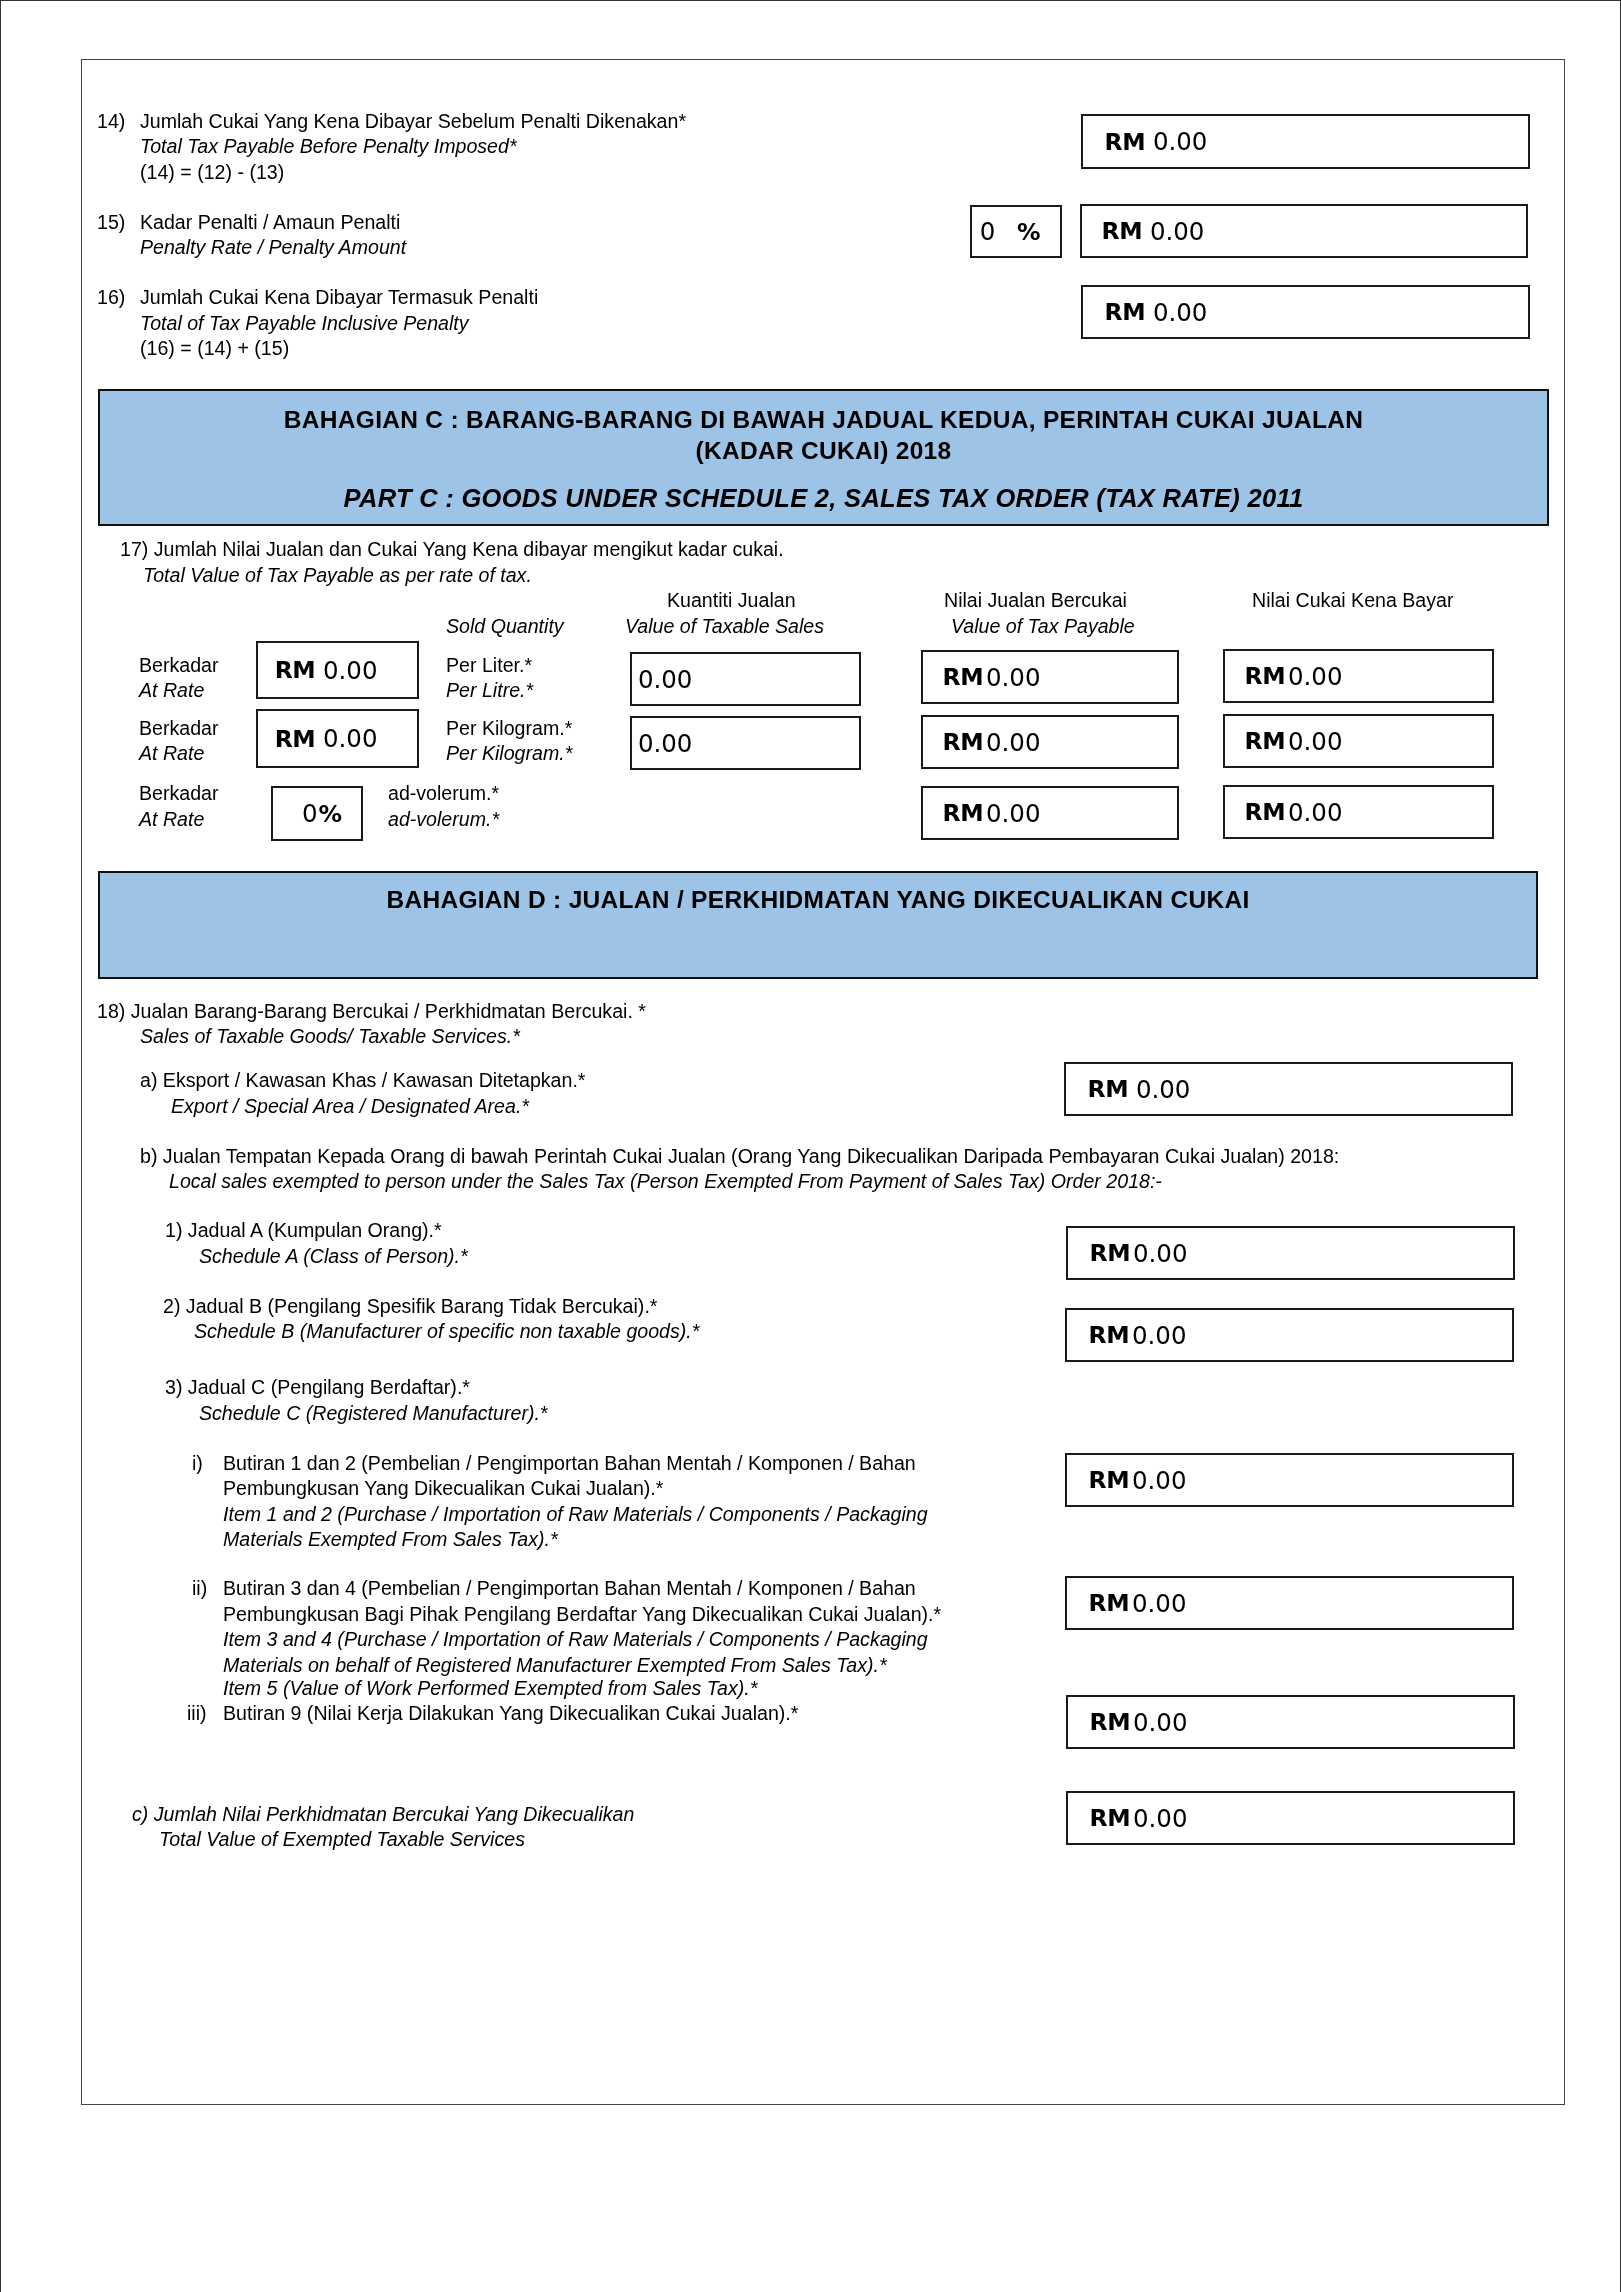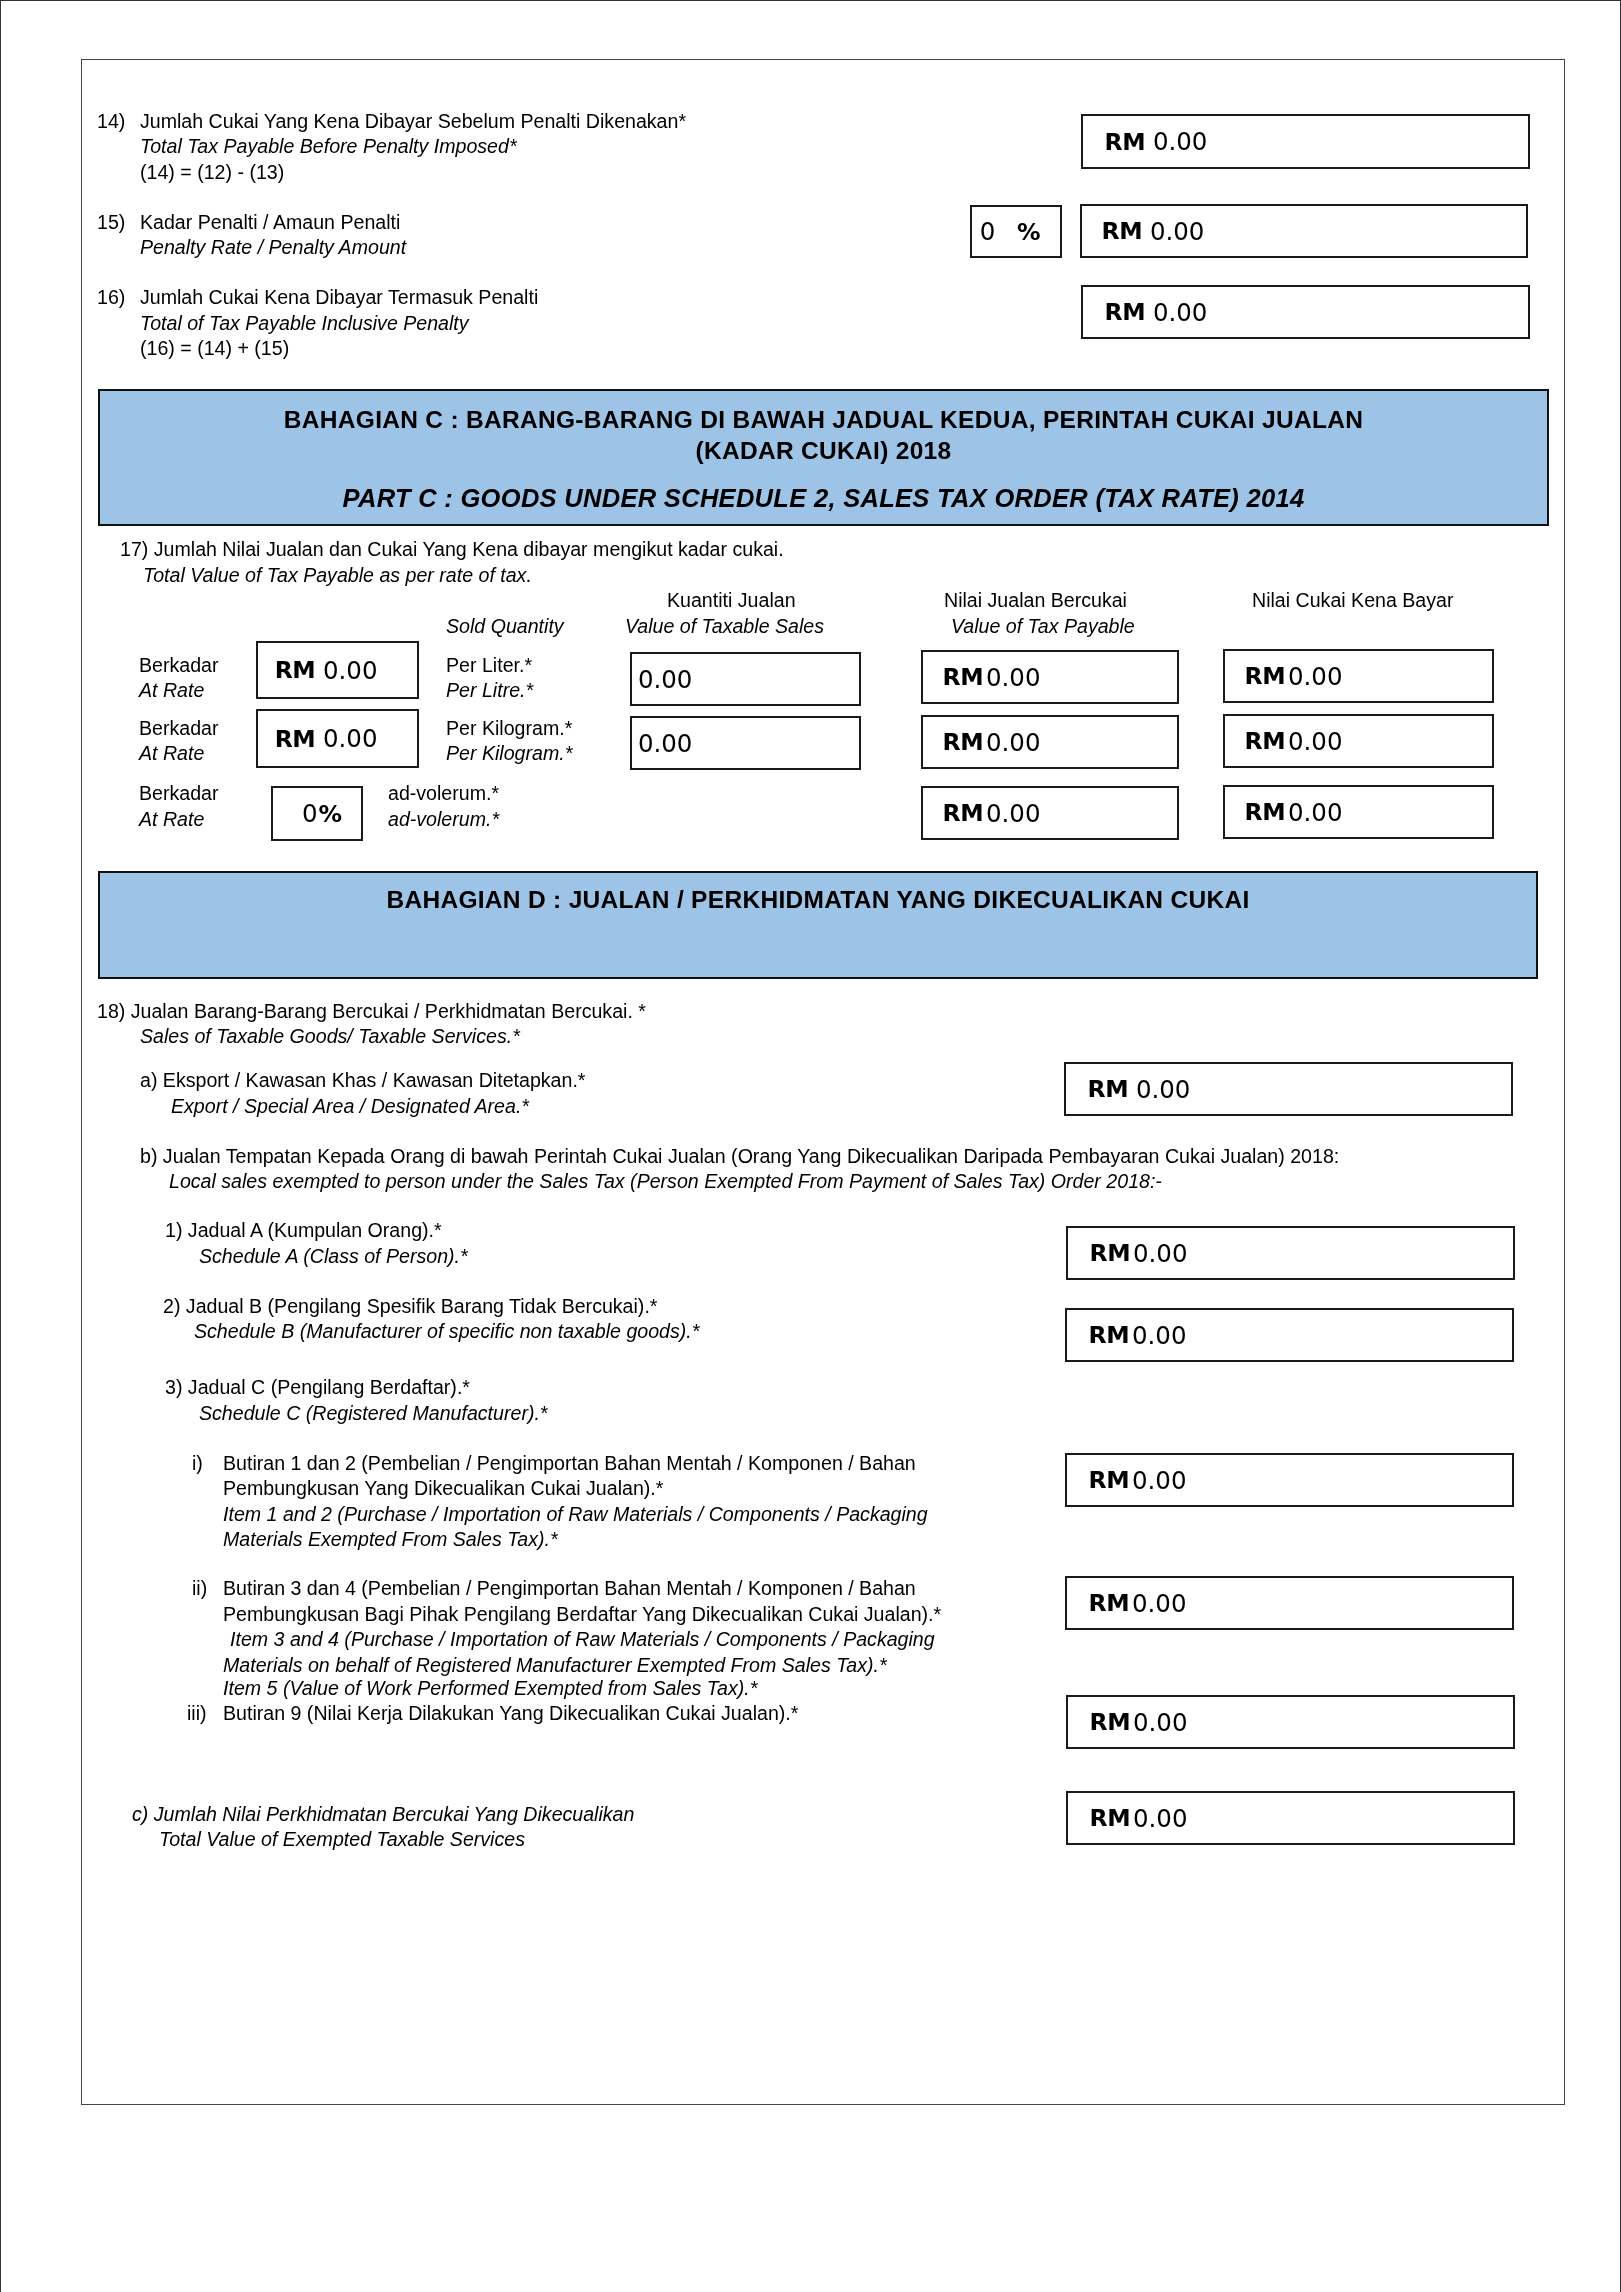--- a/index.html
+++ b/index.html
@@ -57,21 +57,21 @@
   <span class="t" style="left:140px;top:336px;">(16) = (14) + (15)</span>
   <div class="box" style="left:1081px;top:285px;width:449px;height:54px;padding-left:21.6px;">
     <span class="rm">RM</span>
     <span class="val">0.00</span>
   </div>
 </div>
 
 <div class="banner" style="left:98px;top:389px;width:1451px;height:137px;padding-top:12.7px;">
   <div class="h">BAHAGIAN C : BARANG-BARANG DI BAWAH JADUAL KEDUA, PERINTAH CUKAI JUALAN</div>
   <div class="h">(KADAR CUKAI) 2018</div>
-  <div class="hi" style="margin-top:17.6px;">PART C : GOODS UNDER SCHEDULE 2, SALES TAX ORDER (TAX RATE) 2014</div>
+  <div class="hi" style="margin-top:17.6px;">PART C : GOODS UNDER SCHEDULE 2, SALES TAX ORDER (TAX RATE) 2011</div>
 </div>
 
 <span class="t" style="left:120px;top:537px;">17) Jumlah Nilai Jualan dan Cukai Yang Kena dibayar mengikut kadar cukai.</span>
 <span class="t i" style="left:134px;top:563px;margin-left:9px;">Total Value of Tax Payable as per rate of tax.</span>
 
 <span class="colhead i" style="left:446px;top:614px;">Sold Quantity</span>
 <span class="colhead" style="left:667px;top:588px;">Kuantiti Jualan</span>
 <span class="colhead i" style="left:625px;top:614px;">Value of Taxable Sales</span>
 <span class="colhead" style="left:944px;top:588px;">Nilai Jualan Bercukai</span>
 <span class="colhead i" style="left:951px;top:614px;text-align:center;">Value of Tax Payable</span>
@@ -189,21 +189,21 @@
   <div class="box" style="left:1065px;top:1453px;width:449px;height:54px;padding-left:21.6px;">
     <span class="rm" style="margin-right:2.9px;">RM</span>
     <span class="val">0.00</span>
   </div>
 </div>
 
 <div>
   <span class="t" style="left:192px;top:1576px;">ii)</span>
   <span class="t" style="left:223px;top:1576px;">Butiran 3 dan 4 (Pembelian / Pengimportan Bahan Mentah / Komponen / Bahan</span>
   <span class="t" style="left:223px;top:1602px;">Pembungkusan Bagi Pihak Pengilang Berdaftar Yang Dikecualikan Cukai Jualan).*</span>
-  <span class="t i" style="left:223px;top:1627px;margin-left:7px;">Item 3 and 4 (Purchase / Importation of Raw Materials / Components / Packaging</span>
+  <span class="t i" style="left:223px;top:1627px;">Item 3 and 4 (Purchase / Importation of Raw Materials / Components / Packaging</span>
   <span class="t i" style="left:223px;top:1653px;">Materials on behalf of Registered Manufacturer Exempted From Sales Tax).*</span>
   <div class="box" style="left:1065px;top:1576px;width:449px;height:54px;padding-left:21.6px;">
     <span class="rm" style="margin-right:2.9px;">RM</span>
     <span class="val">0.00</span>
   </div>
 </div>
 
 <div>
   <span class="t" style="left:187px;top:1701px;">iii)</span>
   <span class="t" style="left:223px;top:1701px;">Butiran 9 (Nilai Kerja Dilakukan Yang Dikecualikan Cukai Jualan).*</span>

